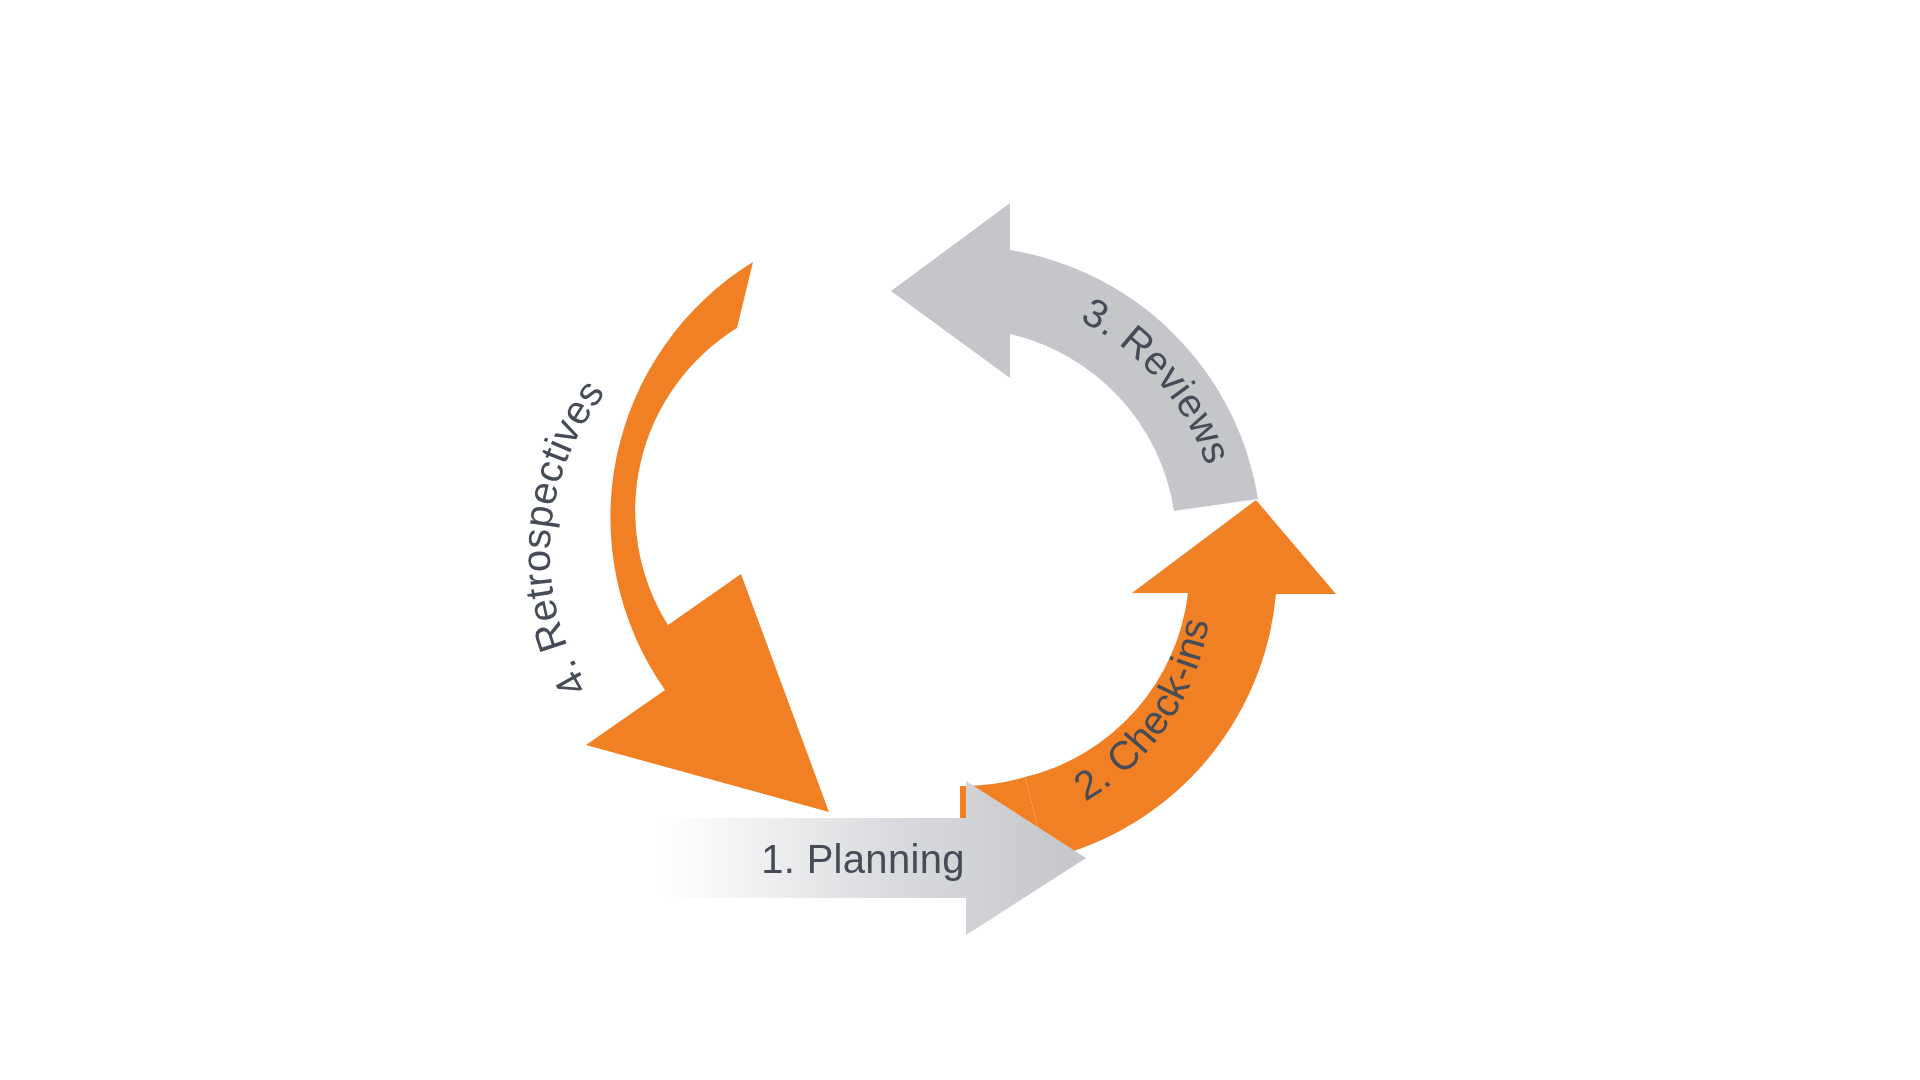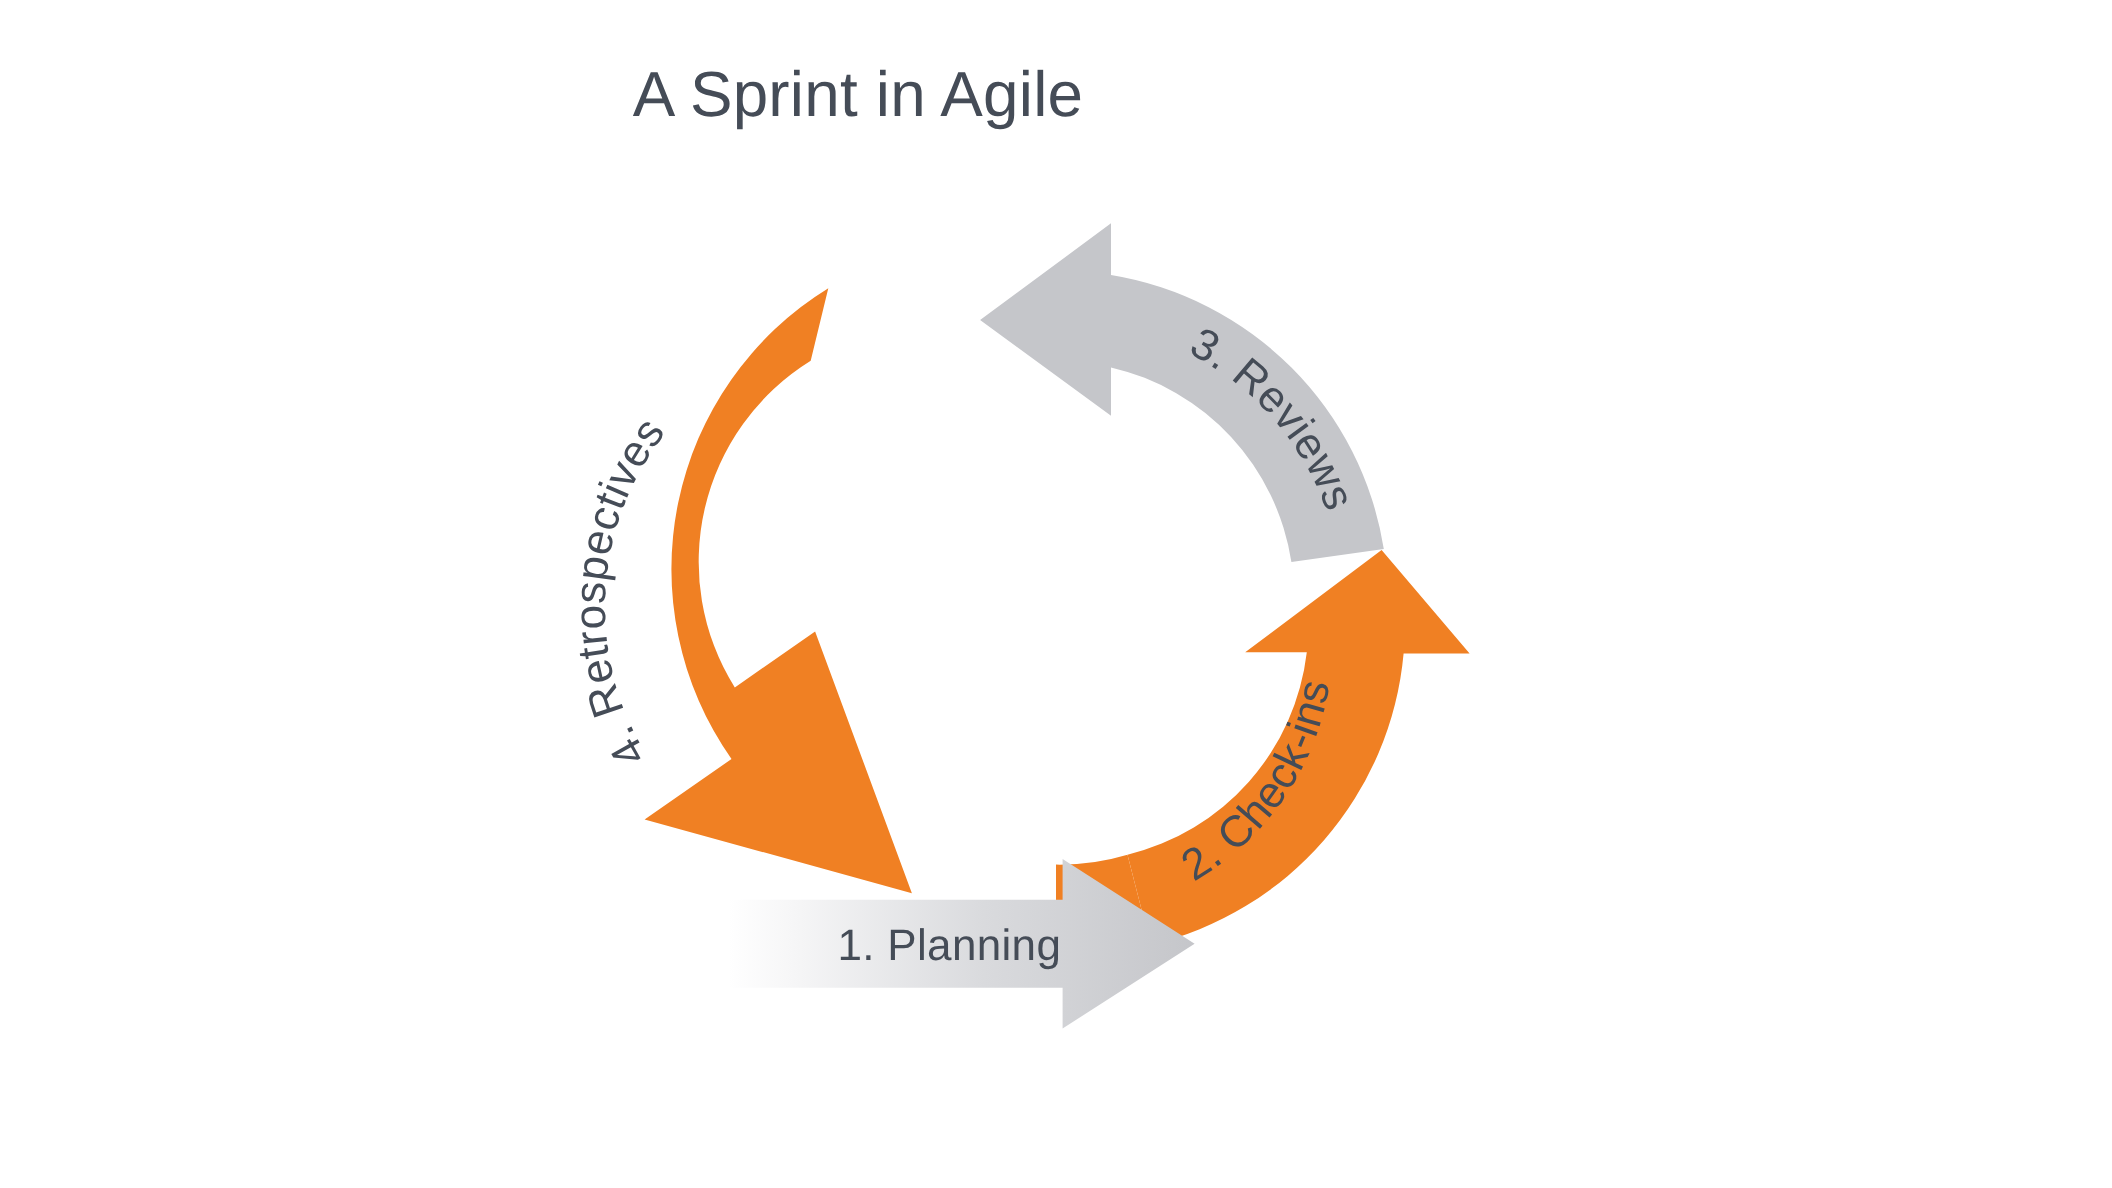--- a/index.html
+++ b/index.html
@@ -52,21 +52,20 @@
     font-weight: 400;
     fill: #454C57;
     letter-spacing: 0.3px;
   }
 </style>
 </head>
 <body>
 
 <div id="page">
 
-  <div id="diagram-title">A Sprint in Agile</div>
 
   <svg id="cycle-svg" viewBox="0 0 1920 1080">
     <defs>
       <linearGradient id="grayFade" x1="0" y1="0" x2="1" y2="0">
         <stop offset="0%" stop-color="#ffffff"></stop>
         <stop offset="14%" stop-color="#f6f6f7"></stop>
         <stop offset="55%" stop-color="#d9dadd"></stop>
         <stop offset="100%" stop-color="#C5C6CA"></stop>
       </linearGradient>
 

